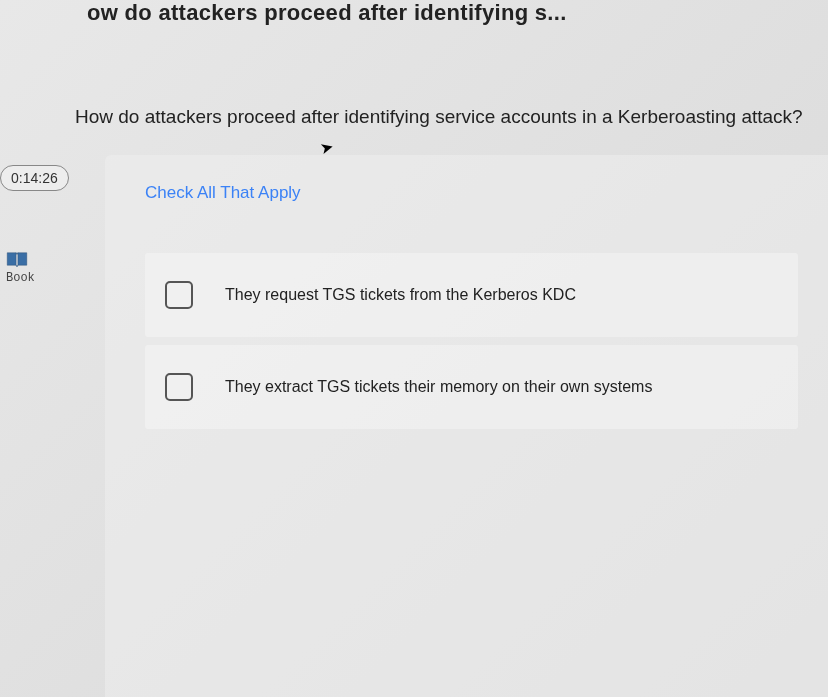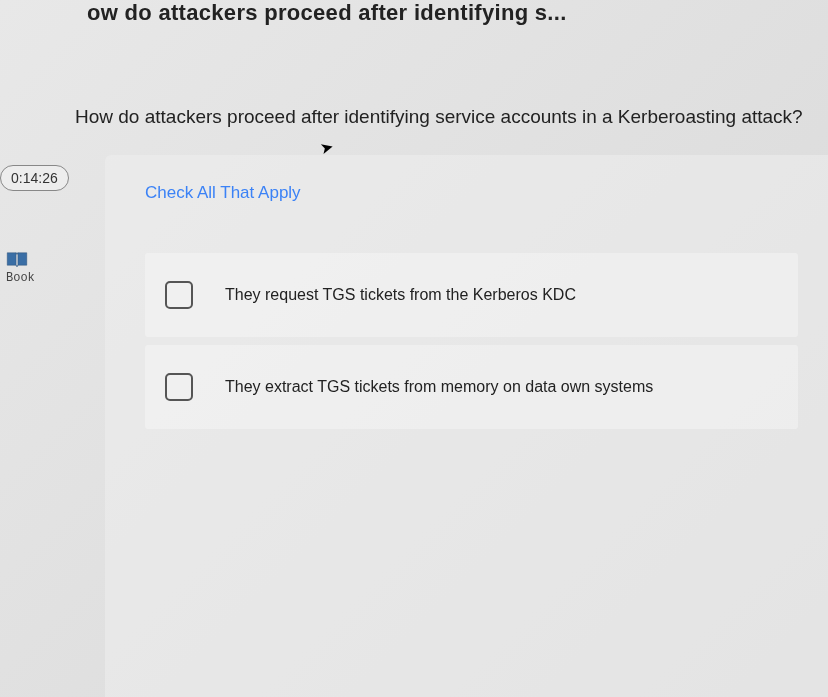--- a/index.html
+++ b/index.html
@@ -135,16 +135,16 @@
   <div class="instruction">Check All That Apply</div>
 
   <div class="option-row">
     <div class="checkbox"></div>
     <div class="option-text">They request TGS tickets from the Kerberos KDC</div>
   </div>
 
 
   <div class="option-row">
     <div class="checkbox"></div>
-    <div class="option-text">They extract TGS tickets from memory on data own systems</div>
+    <div class="option-text">They extract TGS tickets their memory on their own systems</div>
   </div>
 
 </div>
 
 </body></html>

